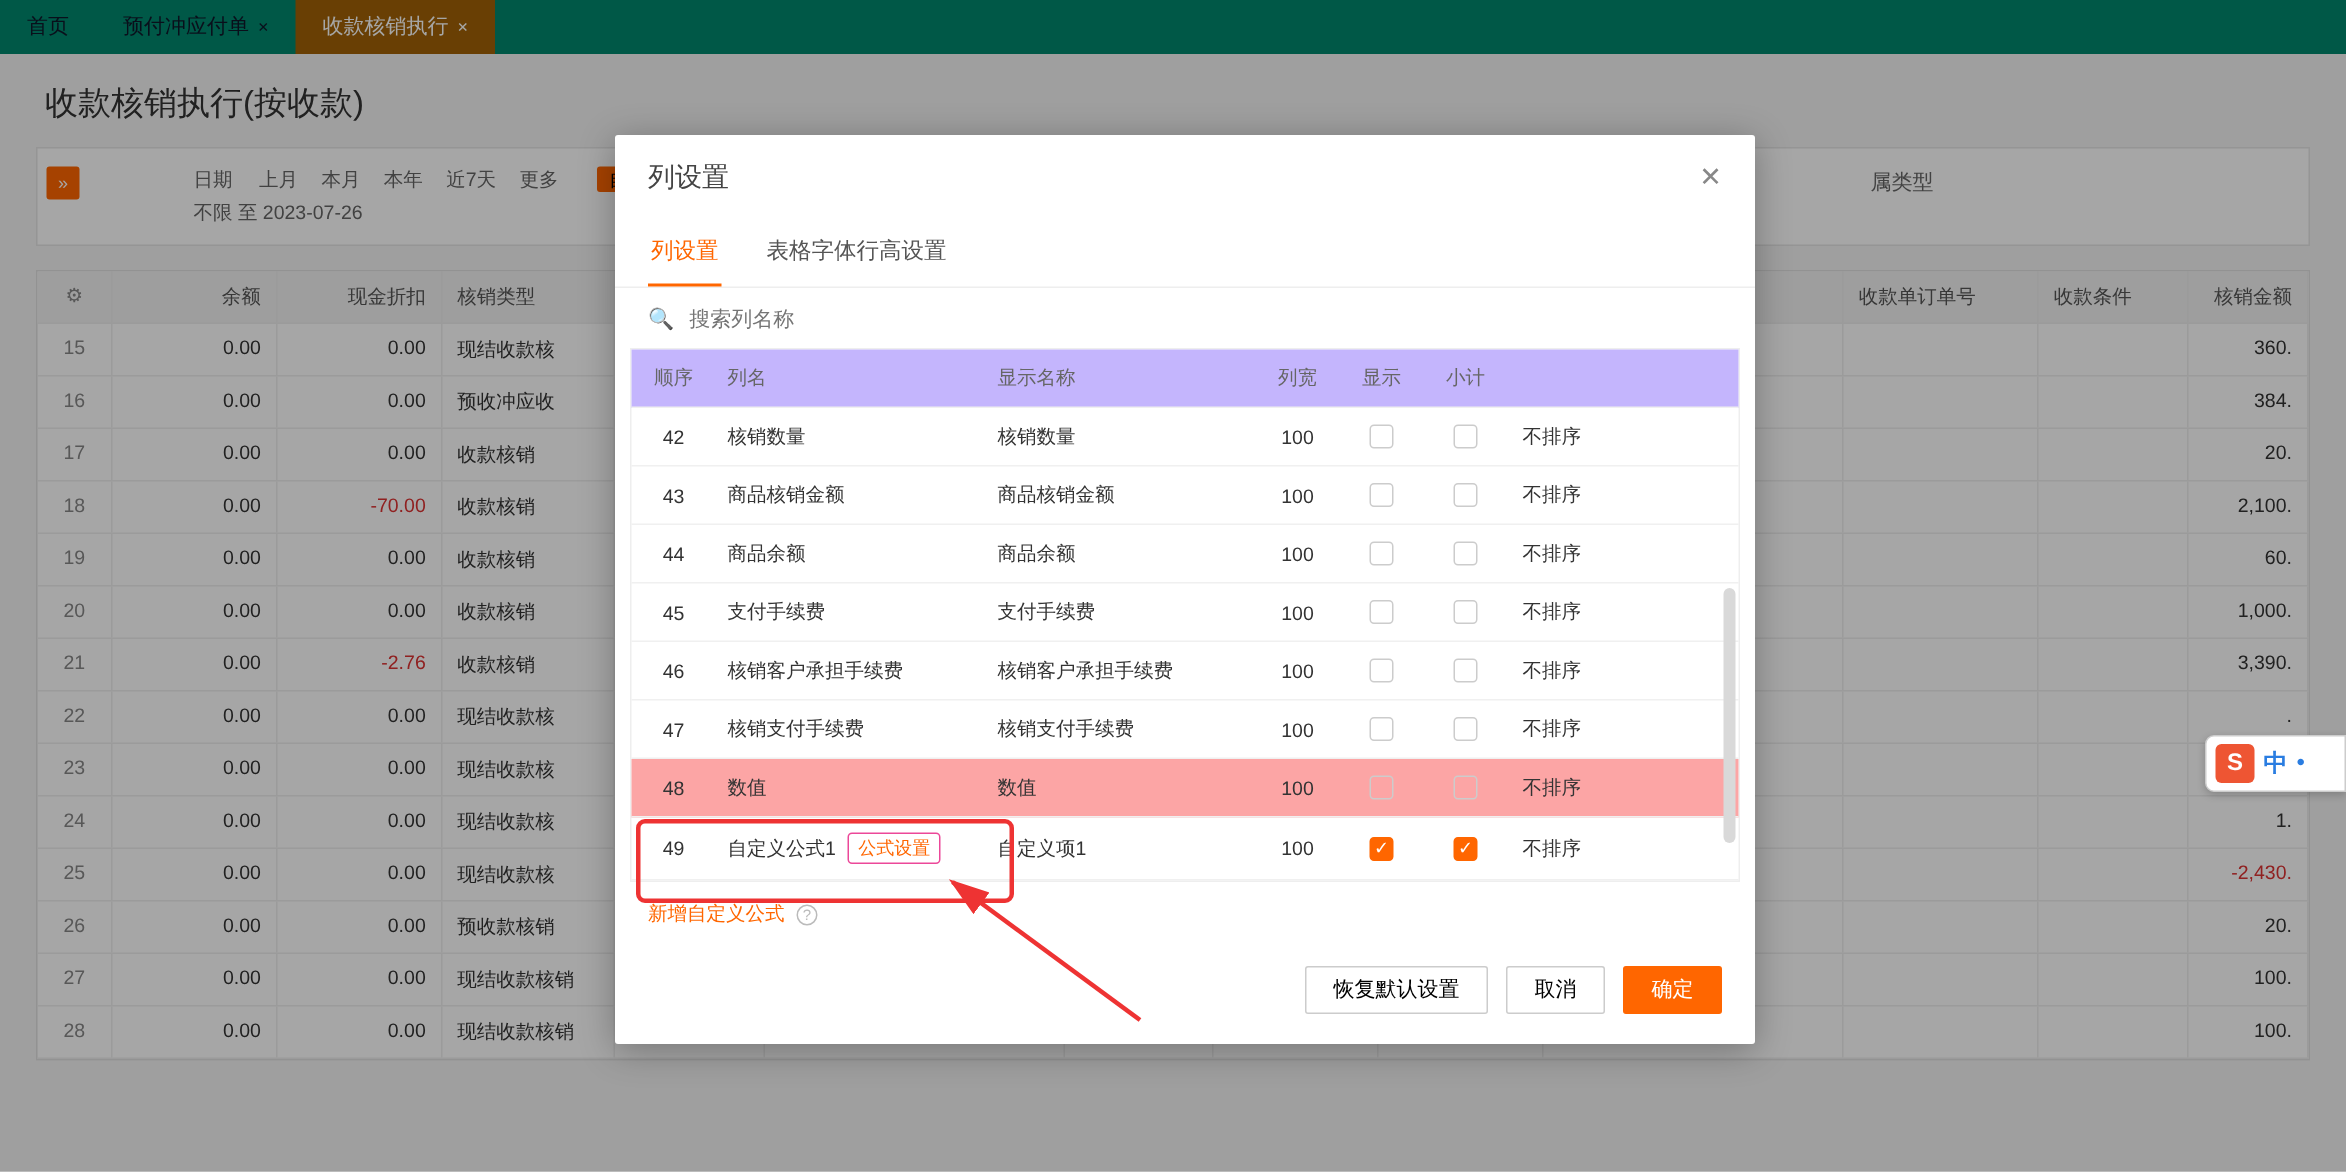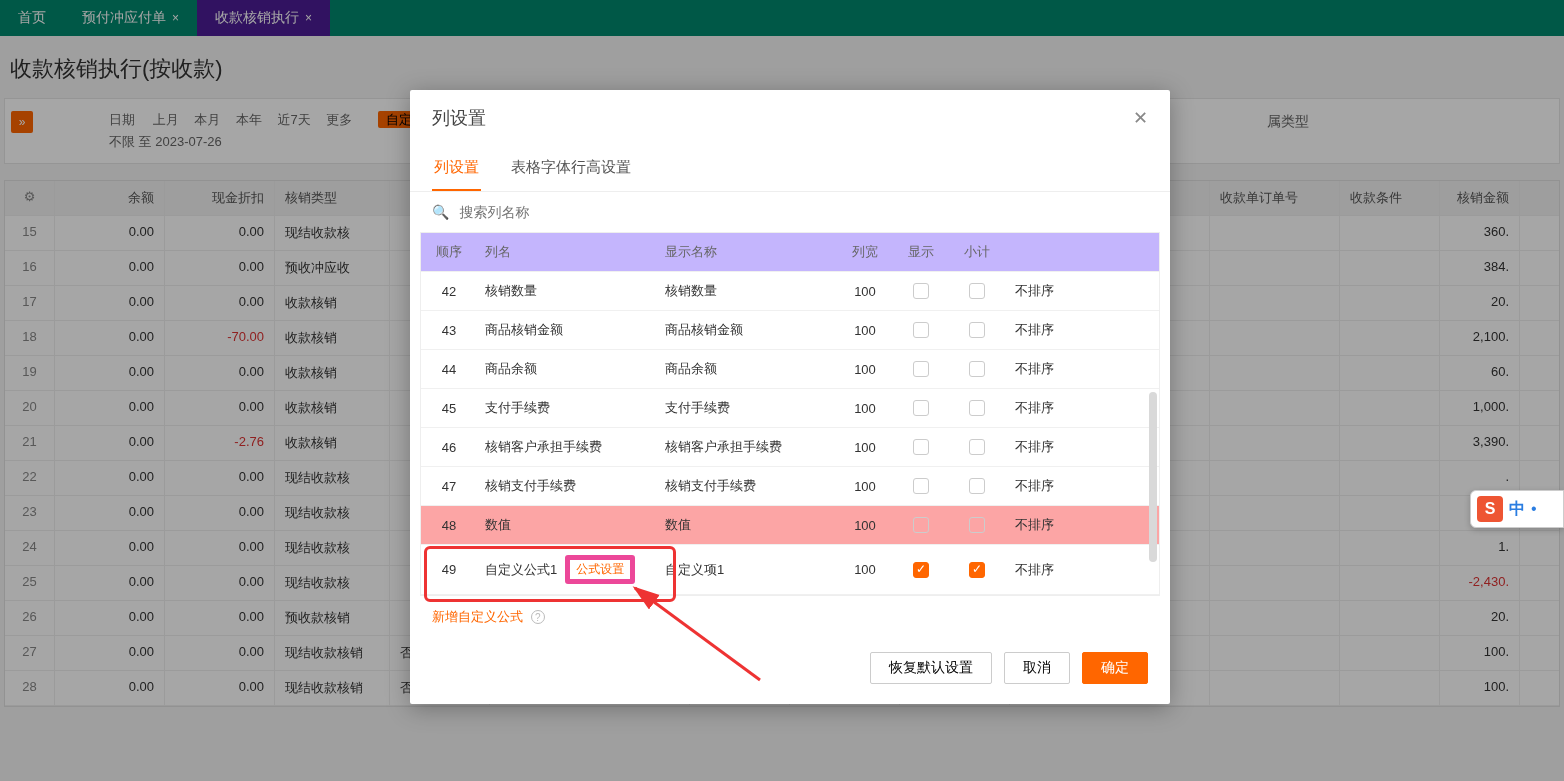--- a/index.html
+++ b/index.html
@@ -1,21 +1,21 @@
 <!DOCTYPE html>
 <html><head>
 <meta charset="utf-8">
 <style>
 *{box-sizing:border-box;margin:0;padding:0;font-family:"Microsoft YaHei",Arial,sans-serif}
 body{background:#f5f5f5;width:1564px;height:781px;overflow:hidden;position:relative;font-size:14px;color:#333}
 .topbar{background:#00876d;height:36px;display:flex;align-items:stretch}
-.tab{padding:0 18px;display:flex;align-items:center;color:#ffffff;font-size:14px;cursor:pointer;position:relative}
-.tab.active{background:#4c1d95;color:#fff}
+.tab{padding:0 18px;display:flex;align-items:center;color:#0f172a;font-size:14px;cursor:pointer;position:relative}
+.tab.active{background:#a16207;color:#fff}
 .tab .close{margin-left:6px;font-size:12px}
-.page{padding:14px 4px}
+.page{padding:14px 24px}
 .page-title{font-size:22px;color:#333;margin:4px 0 14px 6px}
 .filterbar{background:#fff;border:1px solid #e5e5e5;display:flex;align-items:flex-start;padding:10px 14px;position:relative}
 .expand-btn{width:22px;height:22px;background:#f60;color:#fff;display:flex;align-items:center;justify-content:center;border-radius:2px;position:absolute;left:6px;top:12px;font-size:12px}
 .filter-content{margin-left:90px;color:#666;font-size:13px;line-height:22px}
 .filter-content .lbl{margin-right:8px}
 .filter-content .opt{margin:0 6px;cursor:pointer}
 .filter-content .custom-btn{background:#f60;color:#000000;padding:1px 8px;border-radius:2px;margin-left:16px}
 .grid{margin-top:16px;background:#fff;border:1px solid #e0e0e0}
 .ghead,.grow{display:flex;border-bottom:1px solid #eee}
 .ghead{background:#f3f3f3;font-weight:500;color:#555}
@@ -53,21 +53,21 @@
 .mc-seq{width:56px;text-align:center}
 .mc-name{width:180px;padding-left:8px;display:flex;align-items:center;gap:8px}
 .mc-disp{width:180px;padding-left:8px}
 .mc-w{width:56px;text-align:center}
 .mc-chk{width:56px;text-align:center}
 .mc-sort{flex:1;padding-left:10px}
 .mthead>div,.mtrow>div{padding-top:10px;padding-bottom:10px}
 .chk{display:inline-block;width:16px;height:16px;border:1px solid #ccc;border-radius:3px;vertical-align:middle;position:relative}
 .chk.on{background:#f60;border-color:#f60}
 .chk.on::after{content:"✓";color:#fff;font-size:12px;position:absolute;left:2px;top:-1px}
-.formula-btn{border:5px solid #ec4899;color:#f60;font-size:12px;padding:1px 6px;border-radius:3px;background:#fff;cursor:pointer}
+.formula-btn{border:1px solid #ec4899;color:#f60;font-size:12px;padding:1px 6px;border-radius:3px;background:#fff;cursor:pointer}
 .modal-add{padding:12px 22px}
 .modal-add a{color:#f60;font-size:13px;cursor:pointer}
 .modal-add .q{display:inline-block;width:14px;height:14px;border:1px solid #bbb;border-radius:50%;font-size:10px;text-align:center;line-height:13px;color:#bbb;margin-left:4px}
 .modal-foot{display:flex;justify-content:flex-end;gap:12px;padding:14px 22px 20px}
 .btn{padding:6px 18px;border-radius:2px;font-size:14px;cursor:pointer;border:1px solid #ccc;background:#fff}
 .btn.primary{background:#f60;border-color:#f60;color:#fff}
 .redbox{position:absolute;border:3px solid #e33;border-radius:6px;pointer-events:none;z-index:999}
 .redbox1{left:424px;top:546px;width:252px;height:56px}
 .arrow{position:absolute;z-index:999;pointer-events:none}
 .ime{position:absolute;right:0;top:490px;width:94px;height:38px;background:#fff;border:1px solid #ccc;border-radius:6px 0 0 6px;box-shadow:0 2px 6px rgba(0,0,0,.2);display:flex;align-items:center;padding:4px 6px;gap:6px;font-size:16px}

